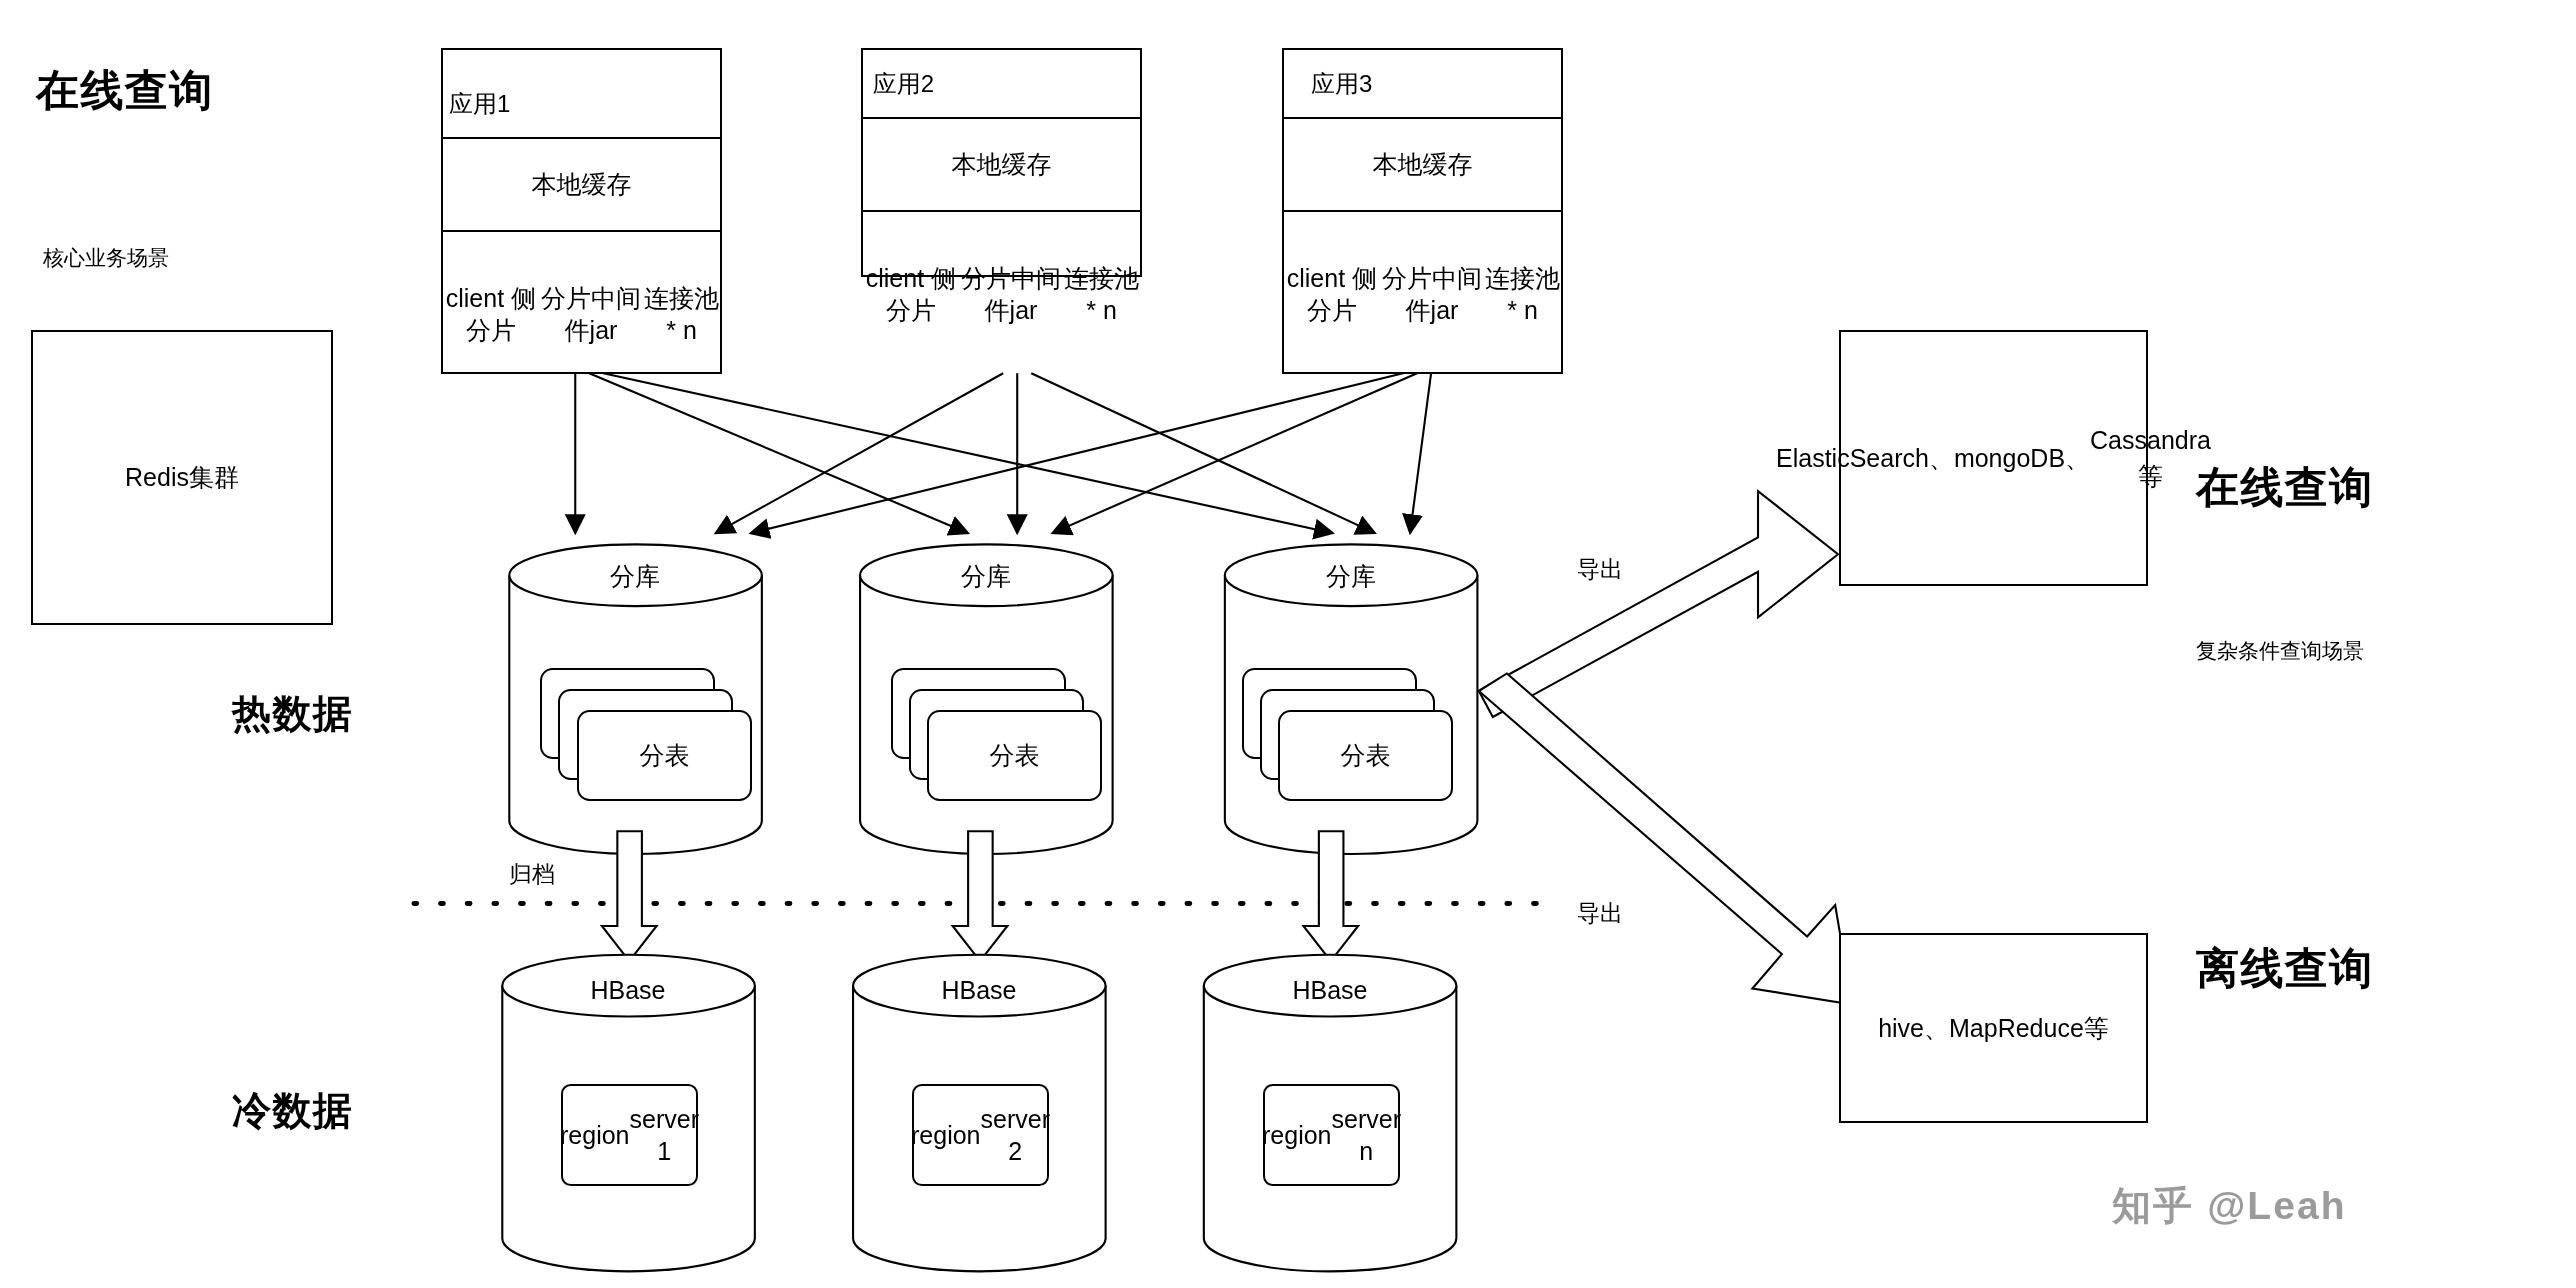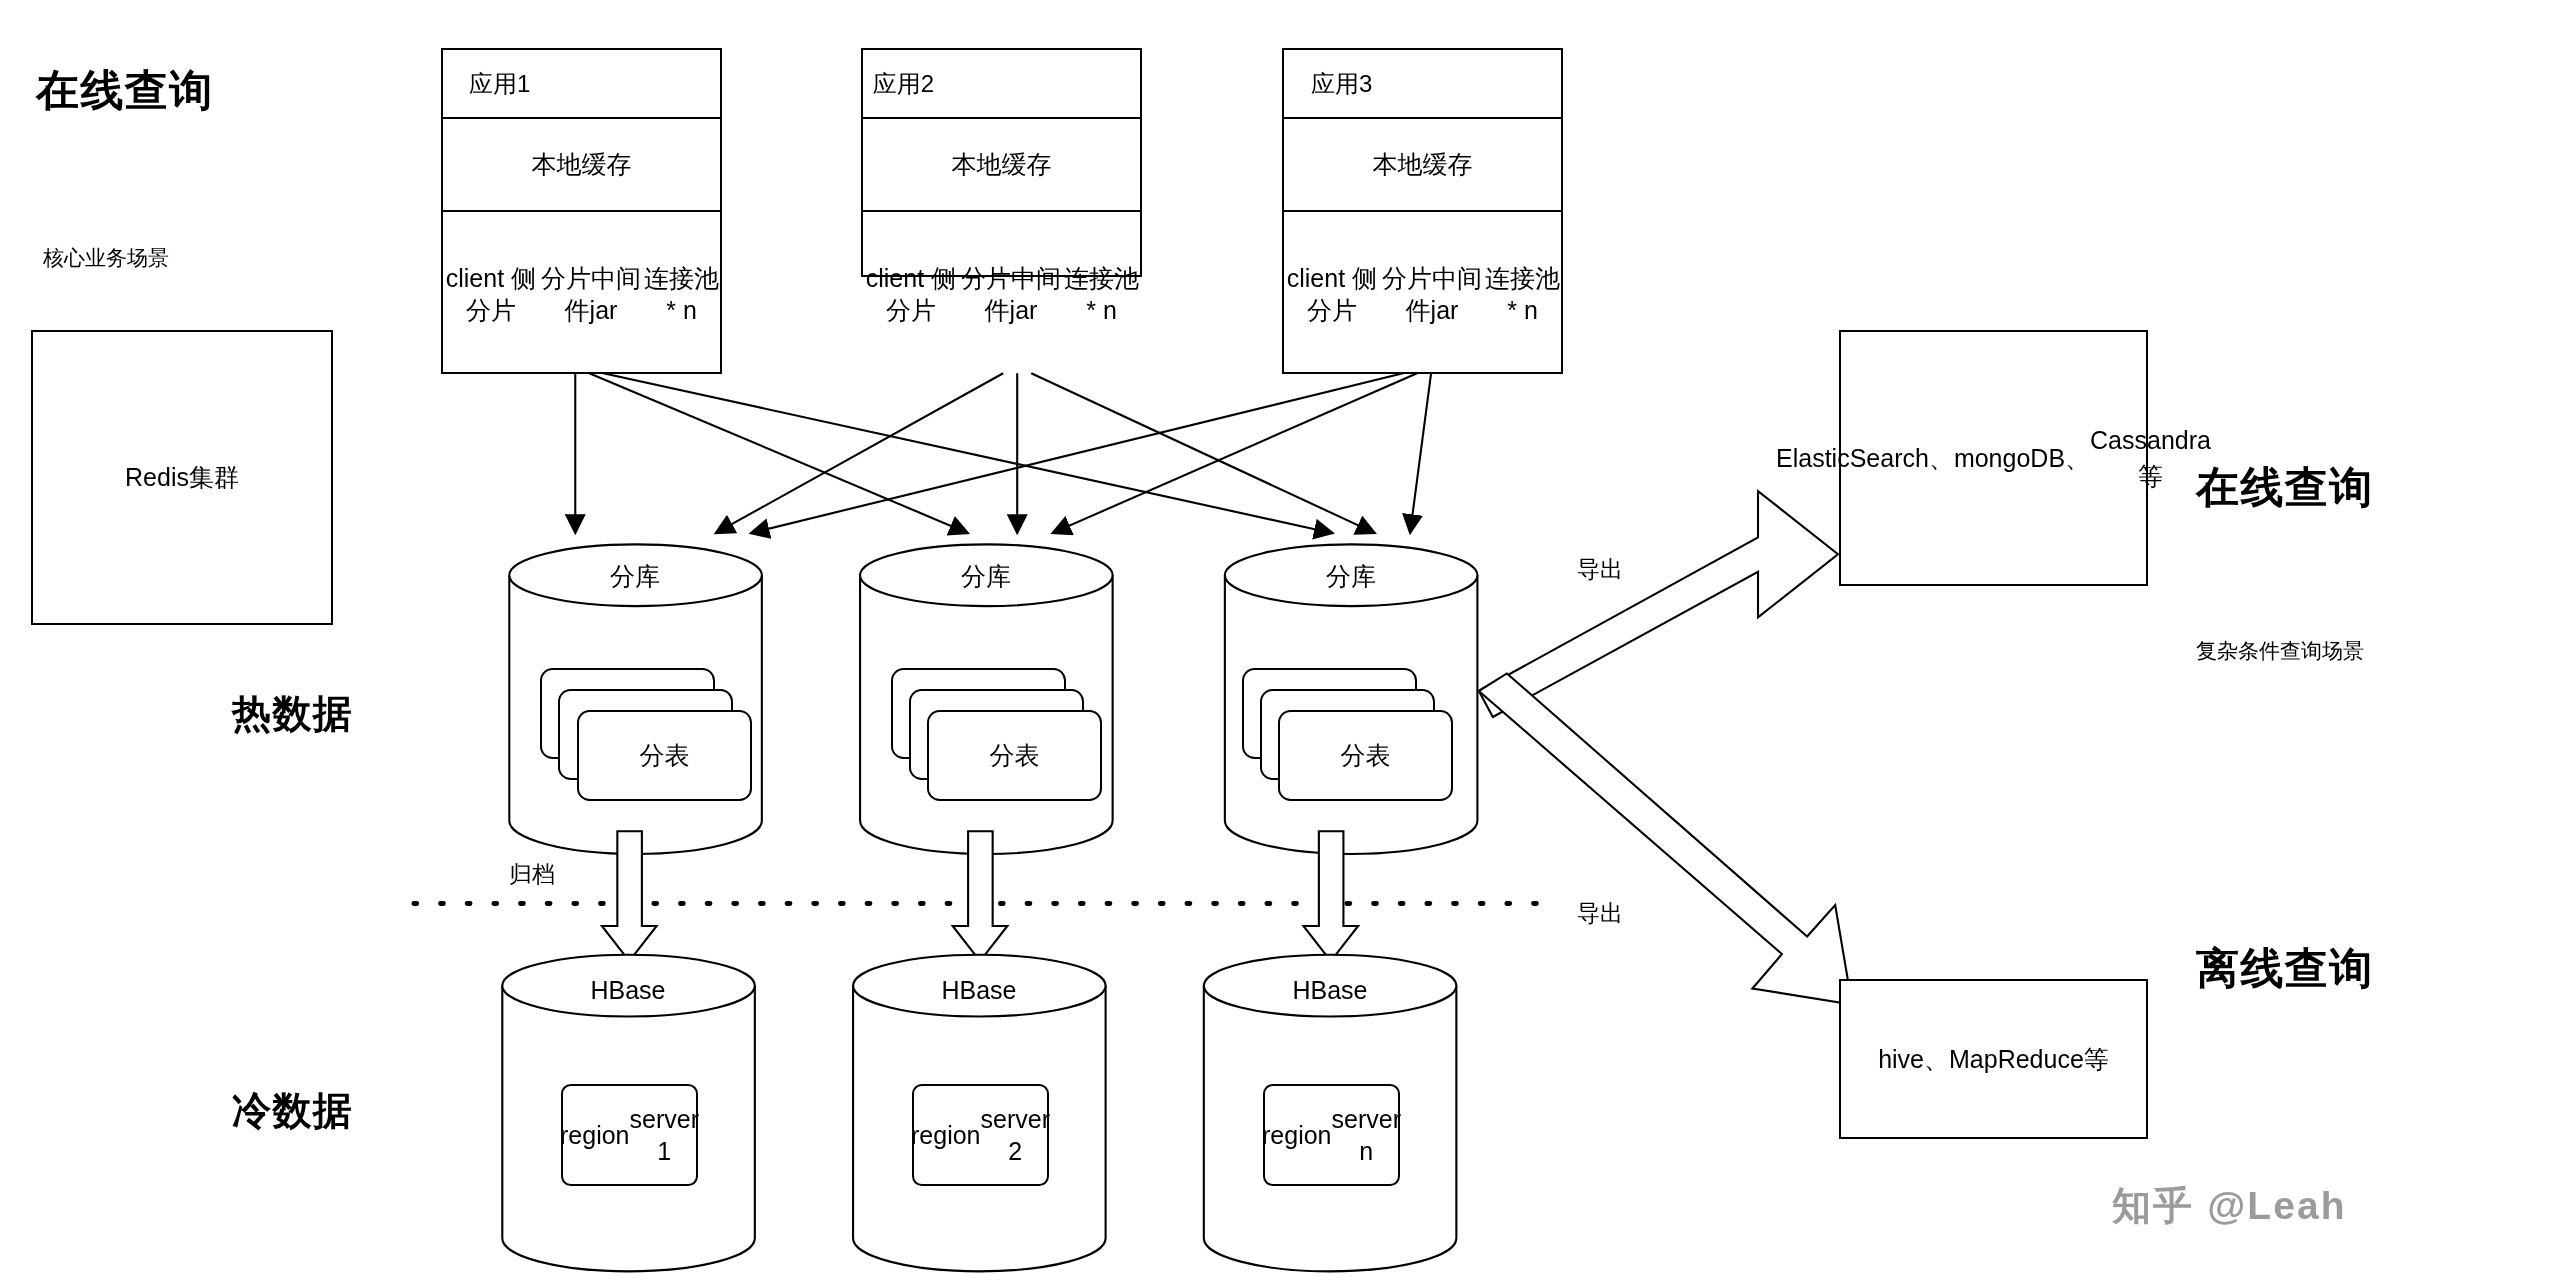--- a/index.html
+++ b/index.html
@@ -89,21 +89,21 @@
 
   <div class="abs bigtitle" style="left:36px;top:62px;">在线查询</div>
   <div class="abs small" style="left:43px;top:196px;">核心业务场景</div>
 
   <div class="abs box ctr cell" style="left:31px;top:330px;width:302px;height:295px;">Redis集群</div>
 
   <div class="abs midtitle" style="left:232px;top:687px;">热数据</div>
   <div class="abs midtitle" style="left:232px;top:1084px;">冷数据</div>
 
   <div class="abs box" style="left:441px;top:48px;width:281px;height:326px;">
-    <div class="ctr appname" style="height:67px;border-bottom:2.1px solid #000;justify-content:flex-start;padding-left:26px;">应用1</div>
+    <div class="ctr appname" style="height:67px;border-bottom:2.1px solid #000;justify-content:flex-start;padding-left:6px;margin-top:20px;">应用1</div>
     <div class="ctr cell" style="height:91px;border-bottom:2.1px solid #000;">本地缓存</div>
     <div class="col" style="height:163px;line-height:1.28;">
       <div class="cell">client 侧分片</div>
       <div class="cell">分片中间件jar</div>
       <div class="cell">连接池 * n</div>
     </div>
   </div>
 
   <div class="abs box" style="left:861px;top:48px;width:281px;height:229px;">
     <div class="ctr appname" style="height:67px;border-bottom:2.1px solid #000;justify-content:flex-start;padding-left:9.8px;">应用2</div>
@@ -161,21 +161,21 @@
   </div>
 
   <div class="abs tblabel" style="left:1577px;top:554px;">导出</div>
   <div class="abs tblabel" style="left:1577px;top:898px;">导出</div>
 
   <div class="abs box col" style="left:1839px;top:330px;width:309px;height:256px;line-height:1.45;">
     <div class="cell">ElasticSearch、</div>
     <div class="cell">mongoDB、</div>
     <div class="cell">Cassandra等</div>
   </div>
-  <div class="abs box col" style="left:1839px;top:933px;width:309px;height:160px;line-height:1.45;margin-top:46px;">
+  <div class="abs box col" style="left:1839px;top:933px;width:309px;height:190px;line-height:1.45;">
     <div class="cell">hive、</div>
     <div class="cell">MapReduce等</div>
   </div>
 
   <div class="abs bigtitle" style="left:2196px;top:459px;">在线查询</div>
   <div class="abs small" style="left:2196px;top:589px;">复杂条件查询场景</div>
   <div class="abs bigtitle" style="left:2196px;top:940px;">离线查询</div>
 
   <div class="abs watermark" style="left:2112px;top:1179px;">知乎 @Leah</div>
 

